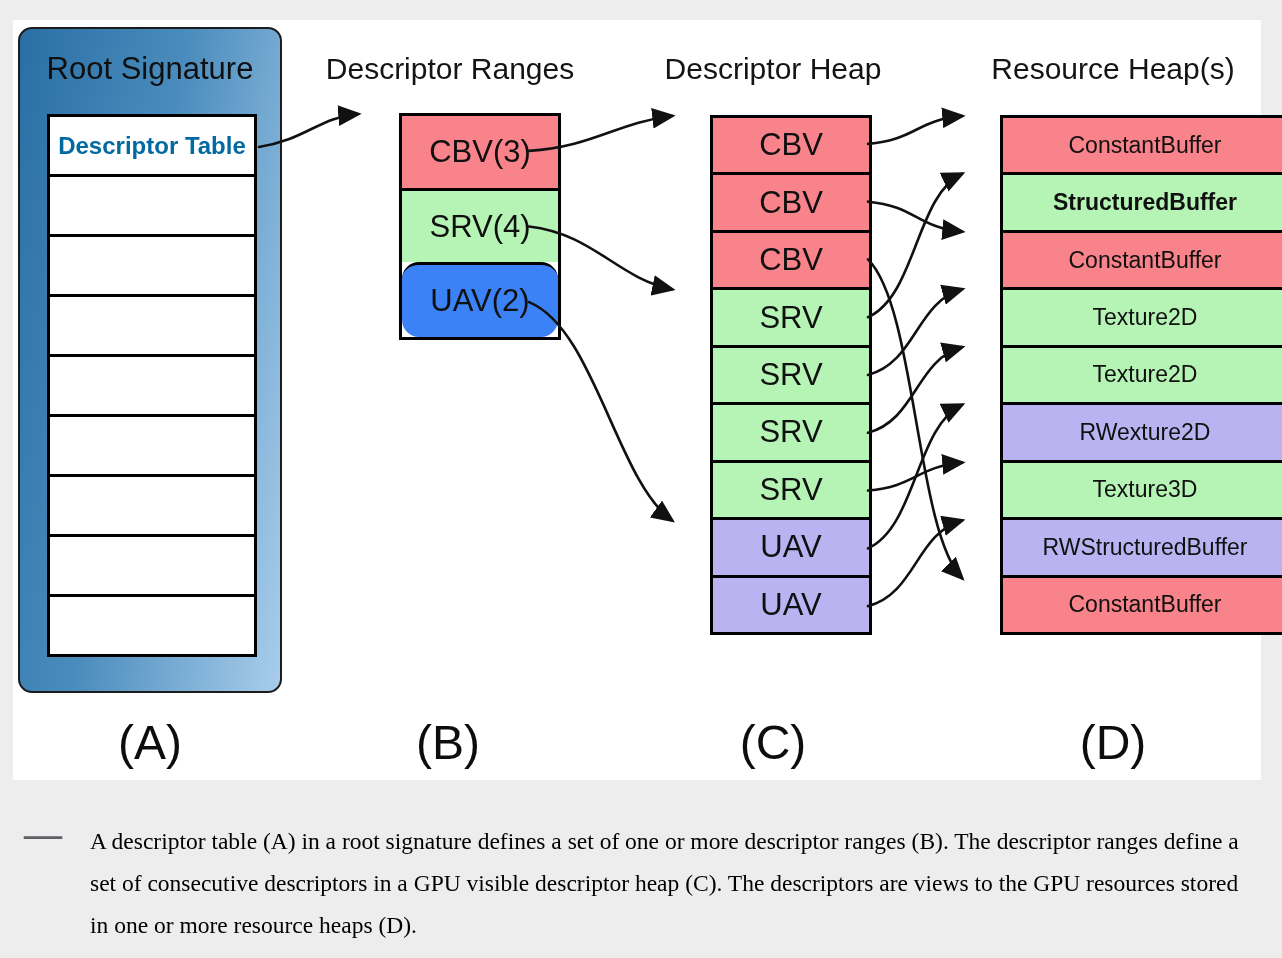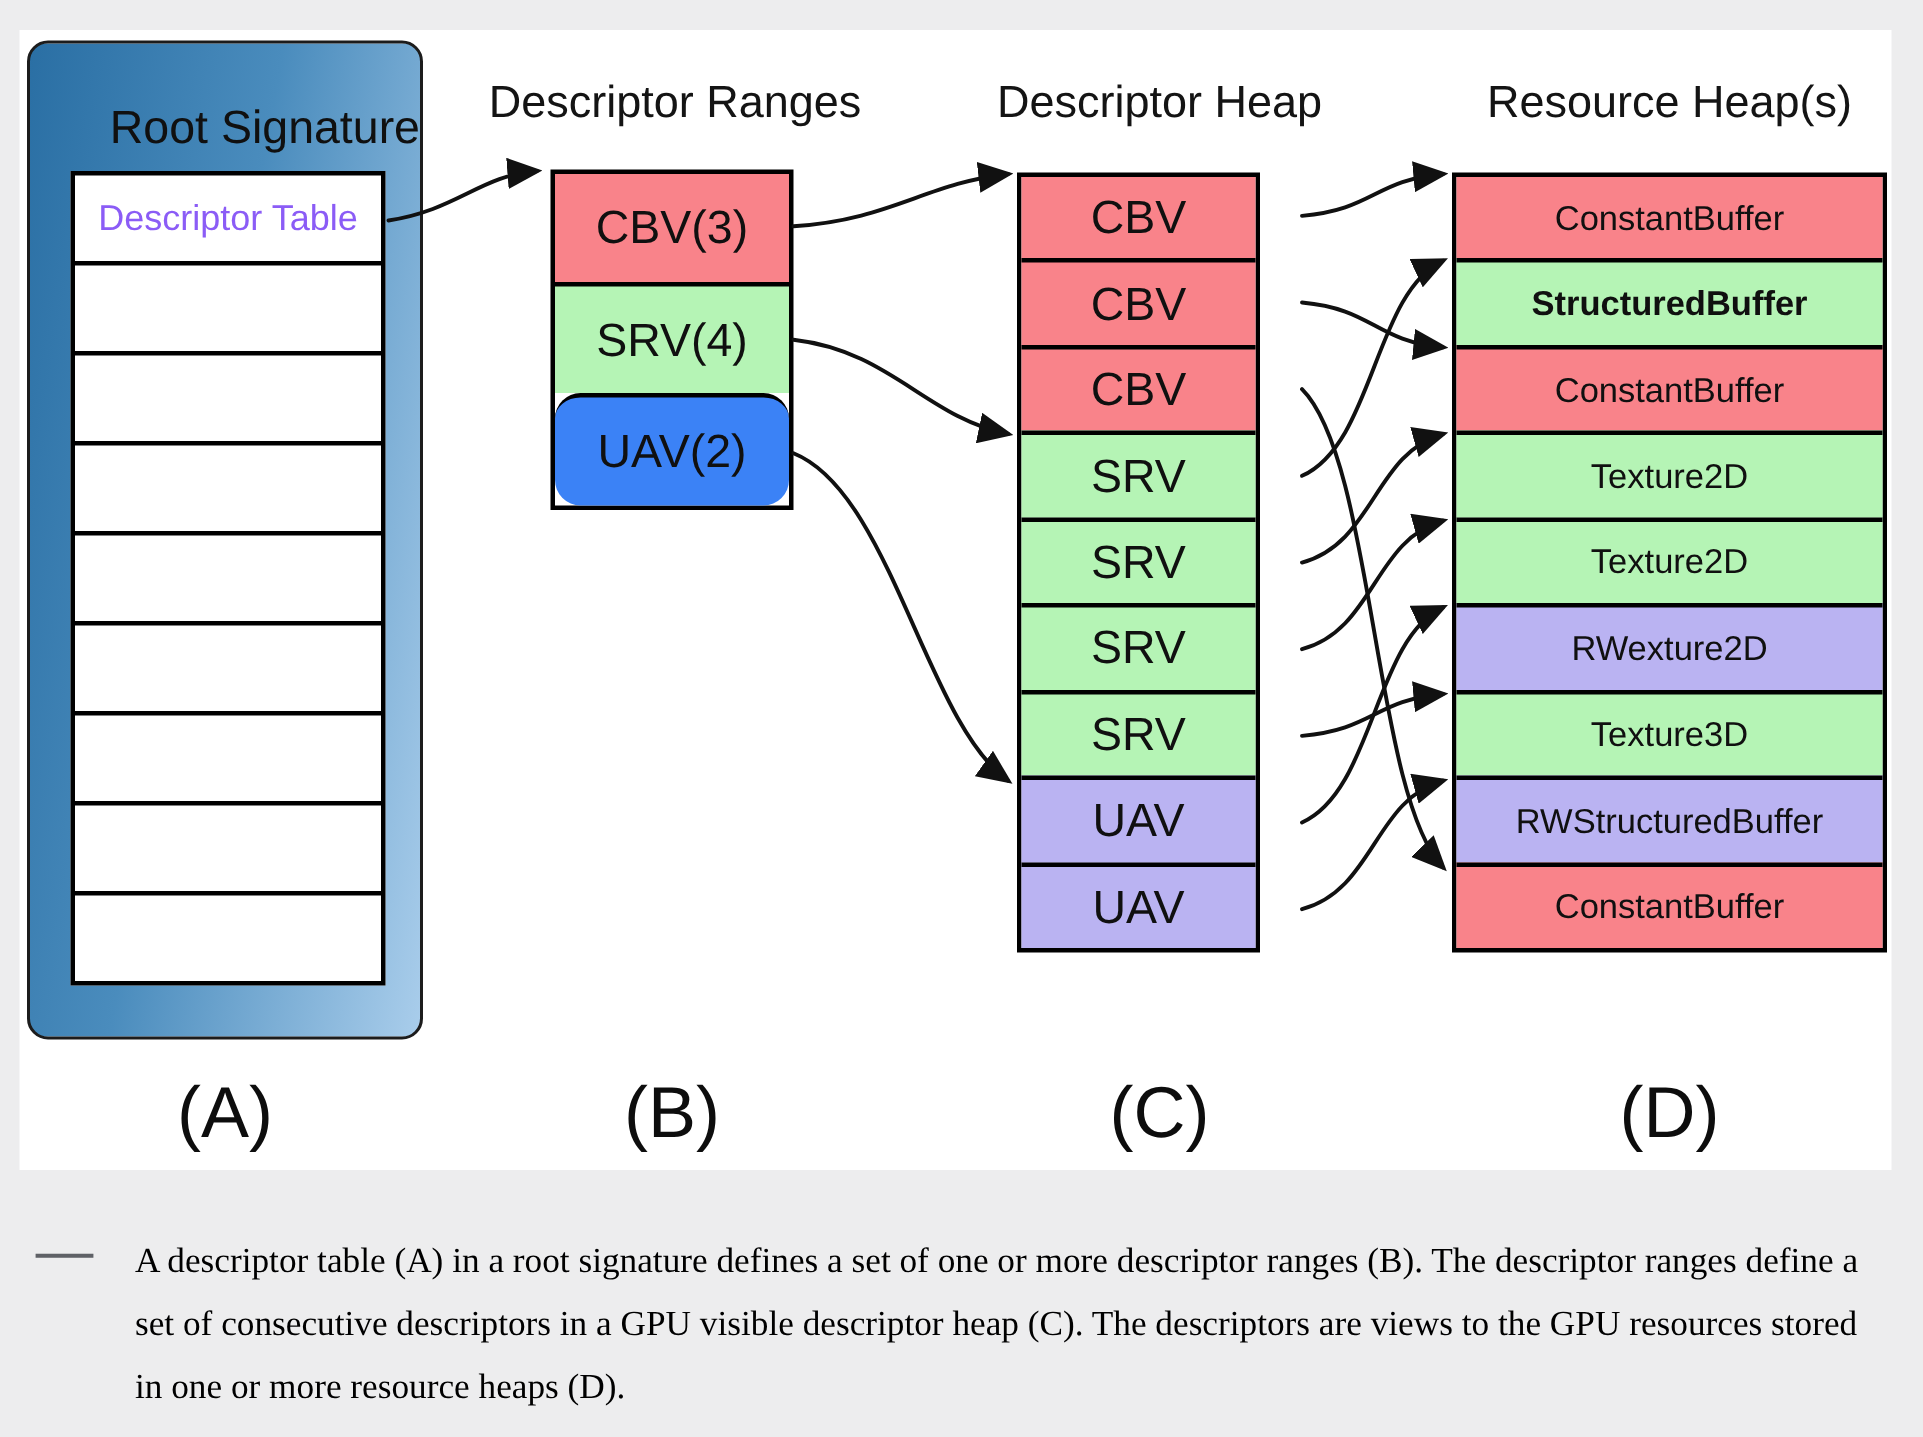--- a/index.html
+++ b/index.html
@@ -25,38 +25,38 @@
   #hdr-heap{left:611px;width:324px;}
   #hdr-resource{left:951px;width:324px;}
   
   #root-sig{
     position:absolute;left:18px;top:27px;width:264px;height:666px;
     border:2px solid #1c1c1c;border-radius:14px;
     background:linear-gradient(100deg,#2a6fa4 0%,#4a8cbd 45%,#a9cdeb 100%);
     box-sizing:border-box;
   }
   #root-sig-title{
-    position:absolute;left:0;top:38px;width:100%;
-    text-align:right;font-size:31px;color:#101010;
+    position:absolute;left:0;top:22px;width:100%;
+    text-align:center;font-size:31px;color:#101010;
   }
   #root-table{
     position:absolute;left:27px;top:85px;width:210px;height:543px;
     background:#ffffff;border:3px solid #000;box-sizing:border-box;
     display:flex;flex-direction:column;
   }
   .root-row{
     flex:1;border-top:3px solid #000;
     display:flex;align-items:center;justify-content:center;
-    font-size:24px;color:#8b5cf6;box-sizing:border-box;
+    font-size:24px;color:#0369a1;box-sizing:border-box;font-weight:bold;
   }
   .root-row:first-child{border-top:none;}
   
   .stack{
     position:absolute;border:3px solid #000;box-sizing:border-box;
-    display:flex;flex-direction:column;background:#fff;
+    display:flex;flex-direction:column;background:#fff;margin-left:32px;
   }
   #ranges-stack{left:367px;top:113px;width:162px;height:227px;}
   #heap-stack{left:678px;top:115px;width:162px;height:520px;}
   #resource-stack{left:968px;top:115px;width:290px;height:520px;}
   .stack-row{
     flex:1;border-top:3px solid #000;box-sizing:border-box;
     display:flex;align-items:center;justify-content:center;
     color:#101010;
   }
   .stack-row:first-child{border-top:none;}

